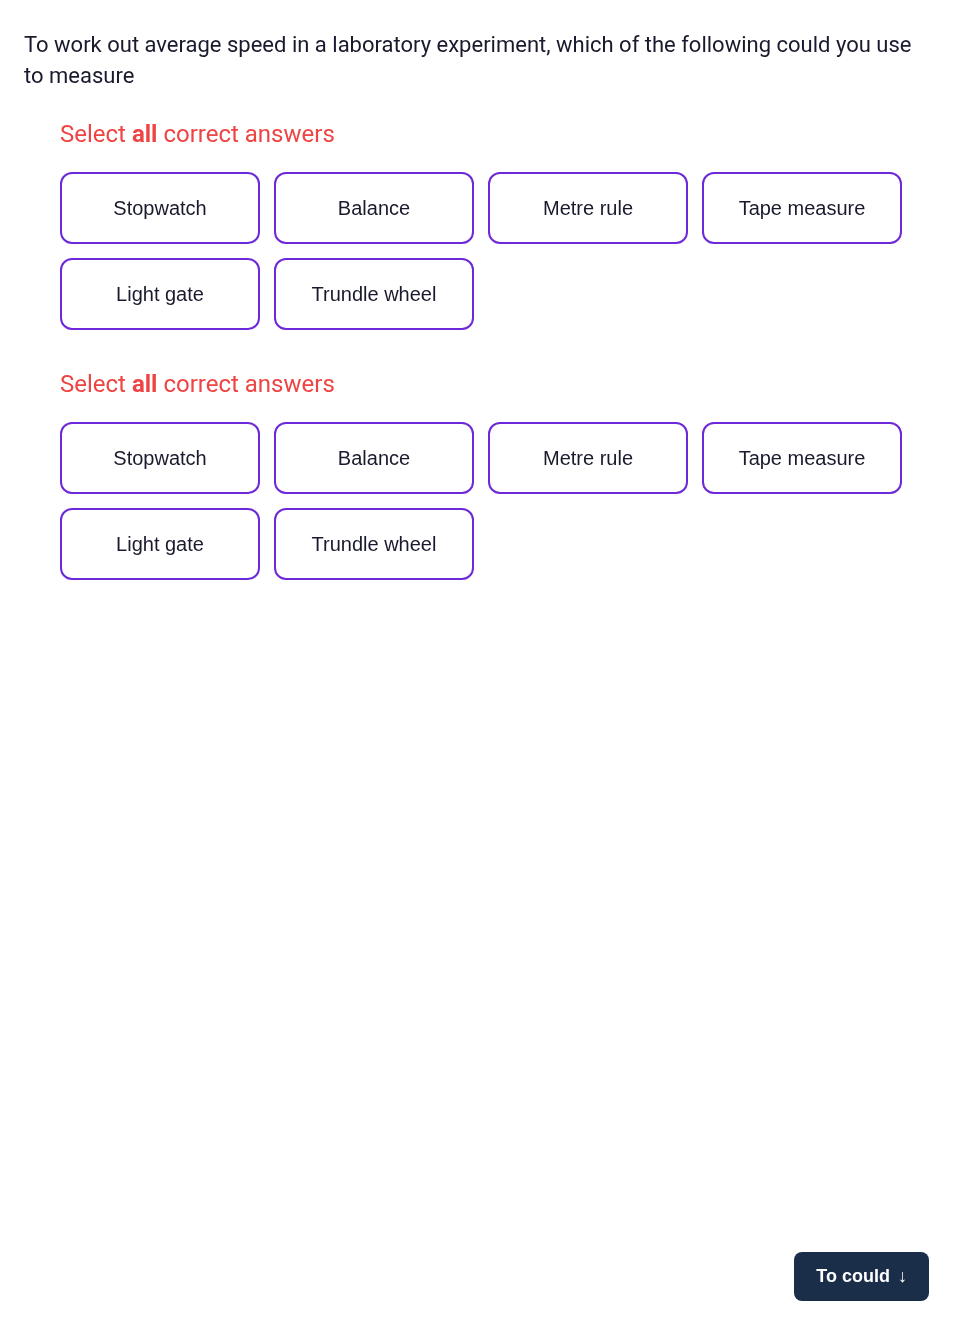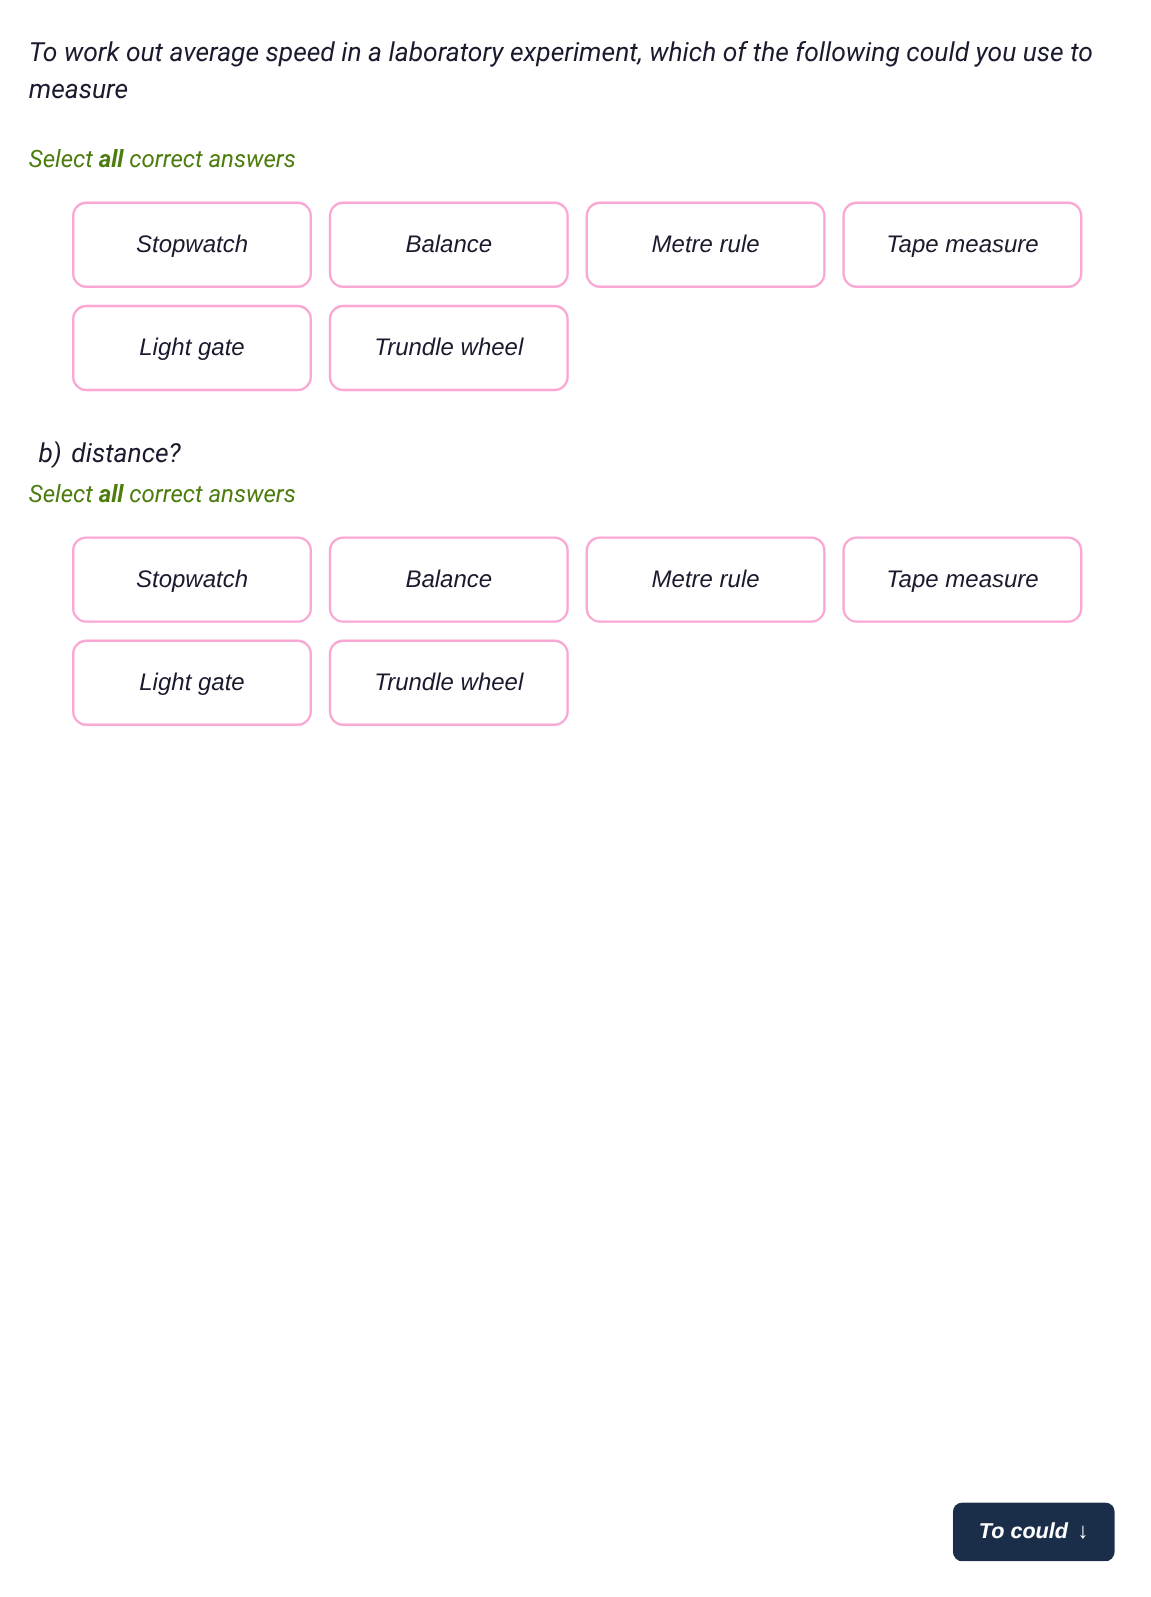--- a/index.html
+++ b/index.html
@@ -1,19 +1,18 @@
 <!DOCTYPE html>
 <html><head>
   <meta charset="utf-8">
   <style>
     * {
       box-sizing: border-box;
       margin: 0;
       padding: 0;
-      font-style: italic;
     }
 
     body {
       background: #ffffff;
       font-family: -apple-system, BlinkMacSystemFont, 'Segoe UI', Roboto, sans-serif;
       font-size: 20px;
       color: #1a1a2e;
       padding: 30px 24px;
       max-width: 959px;
       min-height: 1331px;
@@ -33,39 +32,40 @@
       color: #1a1a2e;
       margin-bottom: 8px;
     }
 
     .part-label span {
       font-weight: 400;
       margin-left: 8px;
     }
 
     .select-instruction {
-      font-size: 20px;
-      color: #4d7c0f;
+      font-size: 24px;
+      color: #ef4444;
       margin-bottom: 24px;
+      margin-left: 36px;
     }
 
     .select-instruction strong {
       font-weight: 700;
     }
 
     .options-grid {
       margin-left: 36px;
       display: flex;
       flex-wrap: wrap;
       gap: 14px;
       margin-bottom: 16px;
     }
 
     .option-btn {
-      border: 2px solid #f9a8d4;
+      border: 2px solid #6d28d9;
       border-radius: 12px;
       background: #ffffff;
       padding: 22px 30px;
       font-size: 20px;
       color: #1a1a2e;
       cursor: pointer;
       min-width: 200px;
       text-align: center;
       line-height: 1.2;
     }
@@ -108,23 +108,20 @@
     <button class="option-btn">Stopwatch</button>
     <button class="option-btn">Balance</button>
     <button class="option-btn">Metre rule</button>
     <button class="option-btn">Tape measure</button>
     <button class="option-btn">Light gate</button>
     <button class="option-btn">Trundle wheel</button>
   </div>
 </div>
 
 <div class="part-section part-b">
-  <div class="part-label">
-    <span>b)</span><span>distance?</span>
-  </div>
   <div class="select-instruction">
     <span>Select </span><strong>all</strong><span> correct answers</span>
   </div>
   <div class="options-grid">
     <button class="option-btn">Stopwatch</button>
     <button class="option-btn">Balance</button>
     <button class="option-btn">Metre rule</button>
     <button class="option-btn">Tape measure</button>
     <button class="option-btn">Light gate</button>
     <button class="option-btn">Trundle wheel</button>

